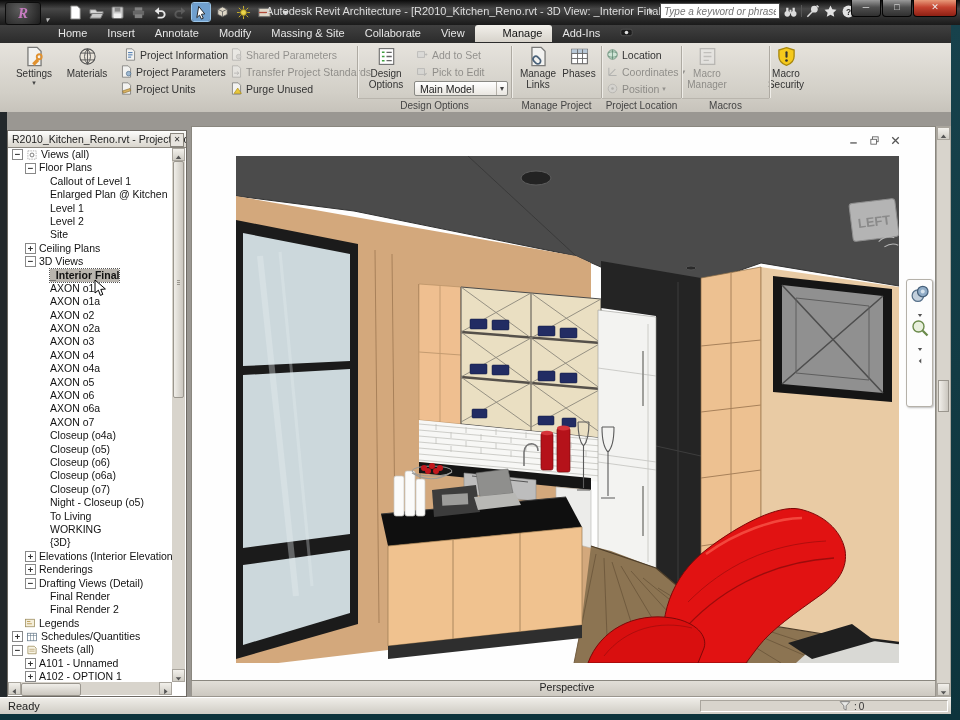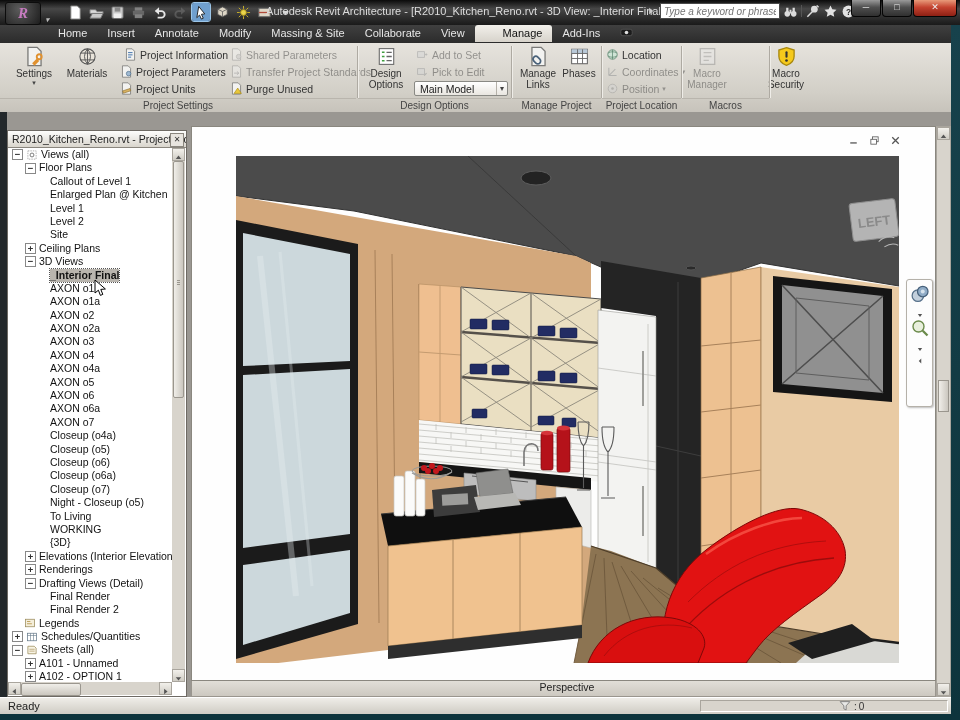--- a/index.html
+++ b/index.html
@@ -293,21 +293,20 @@
           </svg></span>
       <span>Transfer Project Standards</span>
     </div>
     <div class="smallbtn" style="left:230px;top:38px;">
       <span class="smallic"><svg viewBox="0 0 16 16" width="100%" height="100%">
             <path d="M3 1h7l3 3v11H3z" fill="#f2f2f0" stroke="#7a7a78"></path>
             <path d="M9.5 7.5l4.5 6.5h-9z" fill="#e9c83c" stroke="#a8880f" stroke-width=".8"></path>
           </svg></span>
       <span>Purge Unused</span>
     </div>
-    <div class="plabel" style="left:0;width:356px;">Project Settings</div>
     <div class="psep" style="left:357px;"></div>
 
     <div class="bigbtn" style="left:362px;width:48px;">
       <span class="bigic"><svg viewBox="0 0 16 16" width="100%" height="100%">
             <rect x="2.5" y="2" width="11" height="12" fill="#fff" stroke="#666" stroke-width=".8"></rect>
             <path d="M4.5 4.8h2M4.5 8h2M4.5 11.2h2" stroke="#3f9e3f" stroke-width="1.2"></path>
             <path d="M8 4.8h4M8 8h4M8 11.2h4" stroke="#666"></path>
           </svg></span>
       <span>Design Options</span>
     </div>

